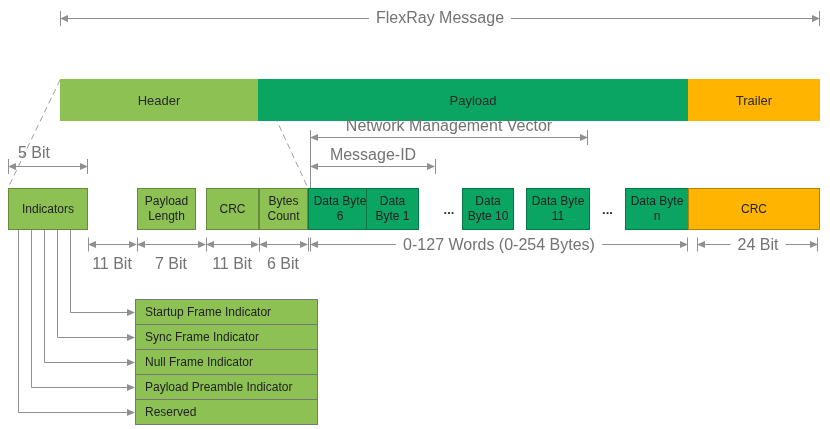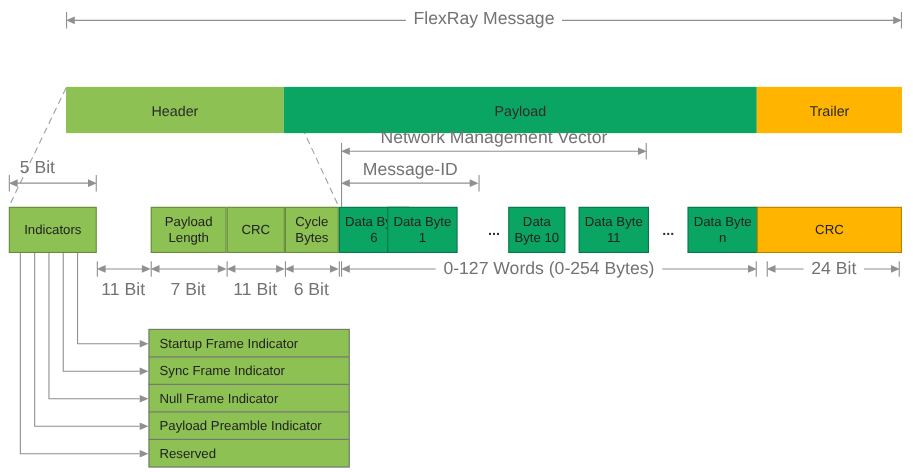--- a/index.html
+++ b/index.html
@@ -114,25 +114,25 @@
   <div class="dim-label" style="left:373px;top:155px">Message-ID</div>
   <div class="dim-label" style="left:34px;top:153px">5 Bit</div>
   <div class="dim-label" style="left:112px;top:264px">11 Bit</div>
   <div class="dim-label" style="left:171px;top:264px">7 Bit</div>
   <div class="dim-label" style="left:232px;top:264px">11 Bit</div>
   <div class="dim-label" style="left:283px;top:264px">6 Bit</div>
   <div class="dim-label bg" style="left:499px;top:245px">0-127 Words (0-254 Bytes)</div>
   <div class="dim-label bg" style="left:758px;top:245px">24 Bit</div>
 
   <div class="cell lg" style="left:8px;width:80px">Indicators</div>
-  <div class="cell lg" style="left:137px;width:69px">Payload Length</div>
+  <div class="cell lg" style="left:137px;width:59px">Payload Length</div>
   <div class="cell lg" style="left:206px;width:53px">CRC</div>
-  <div class="cell lg" style="left:259px;width:49px">Cycle Bytes</div>
+  <div class="cell lg" style="left:259px;width:49px">Bytes Count</div>
   <div class="cell dg" style="left:308px;width:64px">Data Byte 6</div>
-  <div class="cell dg" style="left:352px;width:64px">Data Byte 1</div>
+  <div class="cell dg" style="left:366px;width:53px">Data Byte 1</div>
   <div class="dots" style="left:436px;width:26px">...</div>
   <div class="cell dg" style="left:462px;width:52px">Data Byte 10</div>
   <div class="cell dg" style="left:526px;width:64px">Data Byte 11</div>
   <div class="dots" style="left:590px;width:35px">...</div>
   <div class="cell dg" style="left:625px;width:64px">Data Byte n</div>
   <div class="cell or" style="left:688px;width:132px">CRC</div>
 
   <div class="legend-box" style="top:299px">Startup Frame Indicator</div>
   <div class="legend-box" style="top:324px">Sync Frame Indicator</div>
   <div class="legend-box" style="top:349px">Null Frame Indicator</div>

